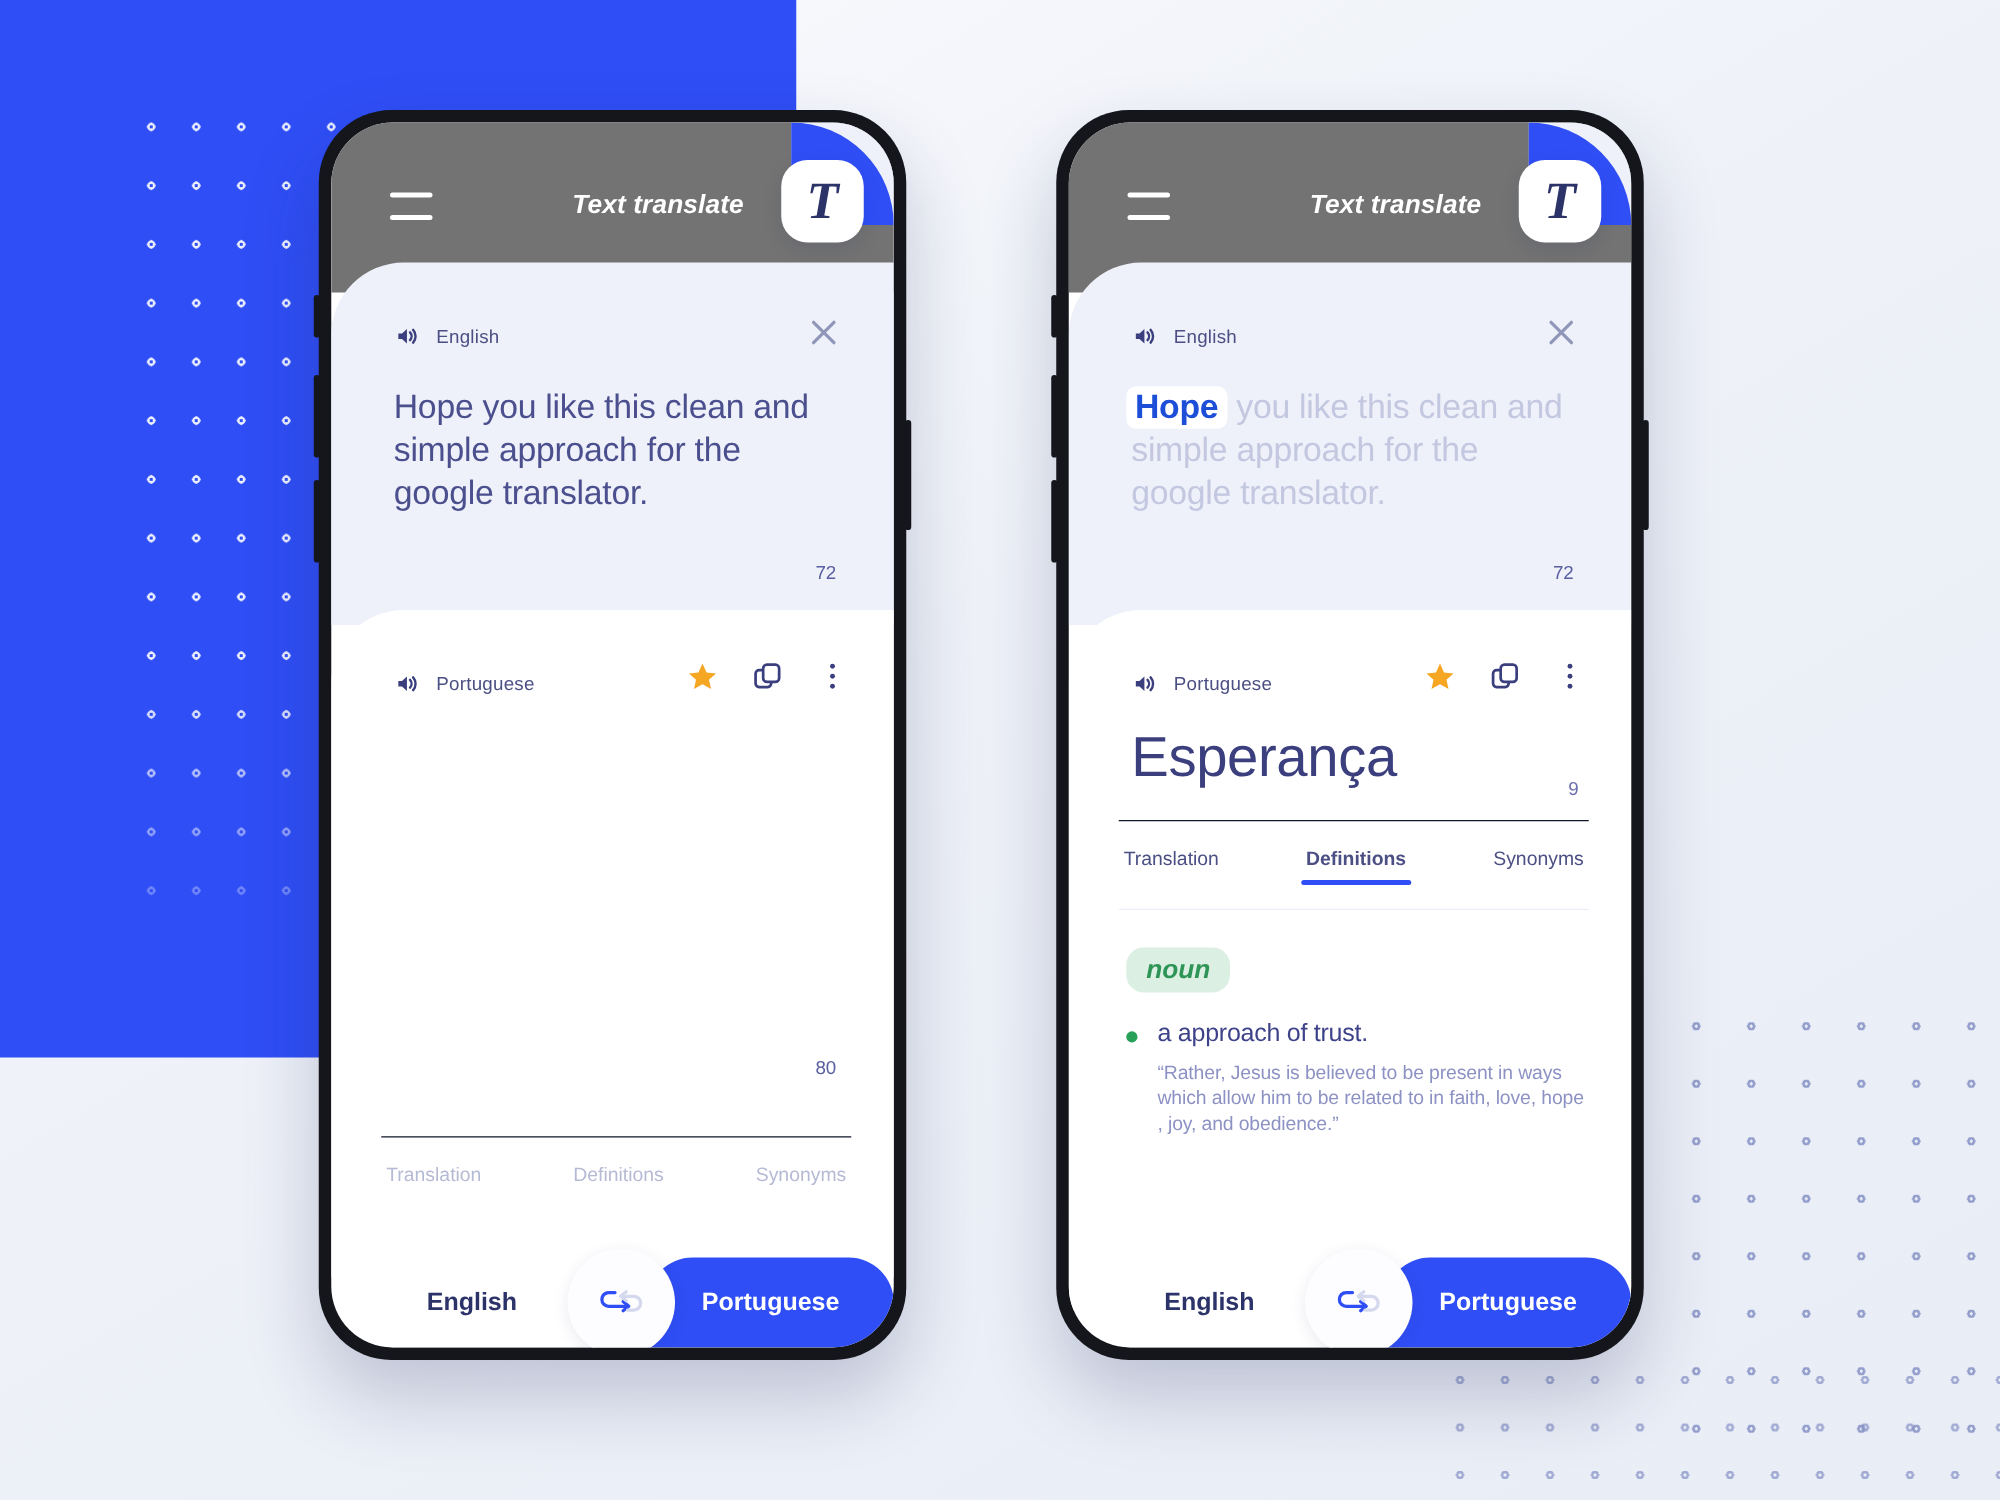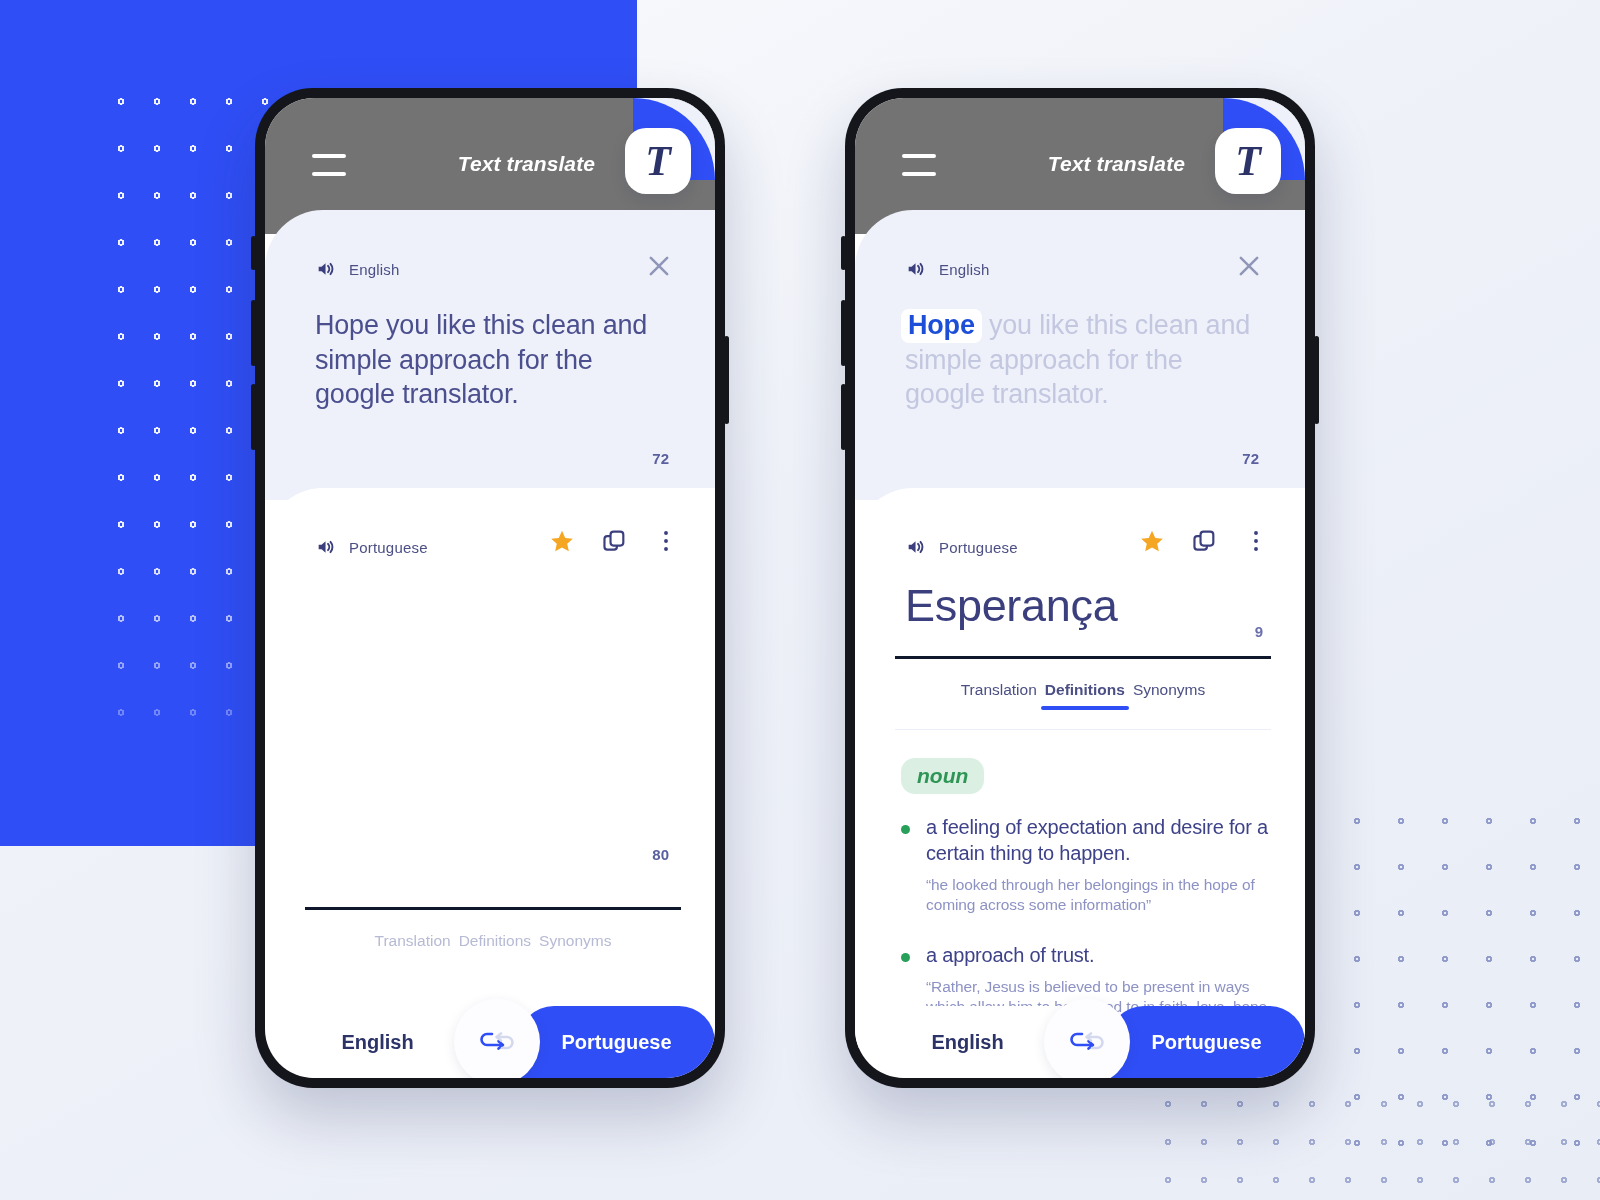--- a/index.html
+++ b/index.html
@@ -177,42 +177,42 @@
     background: #ffffff;
     color: #1d4ed8;
     font-weight: bold;
     padding: 1px 7px 3px 7px;
     border-radius: 8px;
     margin-left: -4px;
   }
 
   .char-count {
     position: absolute; right: 46px;
-    font-size: 15px; color: #5a5fa0; font-weight: bold;
+    font-size: 15px; color: #5a5fa0; font-weight: normal;
   }
   .cc-source { top: 240px; }
 
   .target-text {
     position: absolute; left: 46px; right: 44px; top: 98px;
     font-size: 27px; line-height: 1.42; color: #4b4f8e;
     letter-spacing: -.2px;
   }
   .cc-target-1 { top: 358px; }
 
   .word-big {
     position: absolute; left: 50px; top: 92px;
     font-size: 45px; color: #3b3f7d; letter-spacing: -.3px; text-align: center;
   }
   .cc-target-2 { top: 135px; right: 42px; color: #6b6fae; }
 
   
   .tabs {
     position: absolute; left: 40px; right: 34px;
-    display: flex; justify-content: center;
-    border-top: 3px solid #0f172a;
+    display: flex; justify-content: space-between;
+    border-top: 1px solid #0f172a;
     padding-top: 22px;
   }
   .tabs.t-inactive { bottom: 62px; }
   .tabs.t-active { top: 168px; padding-bottom: 20px; border-bottom: 1px solid #eceffa; }
   .tab {
     font-size: 15.5px; color: #b6bad4; cursor: pointer; position: relative;
     padding: 0 4px 10px 4px;
   }
   .tabs.t-active .tab { color: #4b4f84; }
   .tab.active { color: #2f4ef5; font-weight: bold; }
@@ -456,27 +456,20 @@
 
         <div class="tabs t-active">
           <span class="tab">Translation</span>
           <span class="tab active">Definitions</span>
           <span class="tab">Synonyms</span>
         </div>
 
         <div class="defs">
           <span class="pos-badge">noun</span>
 
-          <div class="def-item">
-            <span class="def-bullet"></span>
-            <div>
-              <div class="def-main">a feeling of expectation and desire for a certain thing to happen.</div>
-              <div class="def-example">“he looked through her belongings in the hope of coming across some information”</div>
-            </div>
-          </div>
 
           <div class="def-item">
             <span class="def-bullet"></span>
             <div>
               <div class="def-main">a approach of trust.</div>
               <div class="def-example">“Rather, Jesus is believed to be present in ways which allow him to be related to in faith, love, hope , joy, and obedience.”</div>
             </div>
           </div>
         </div>
       </div>

